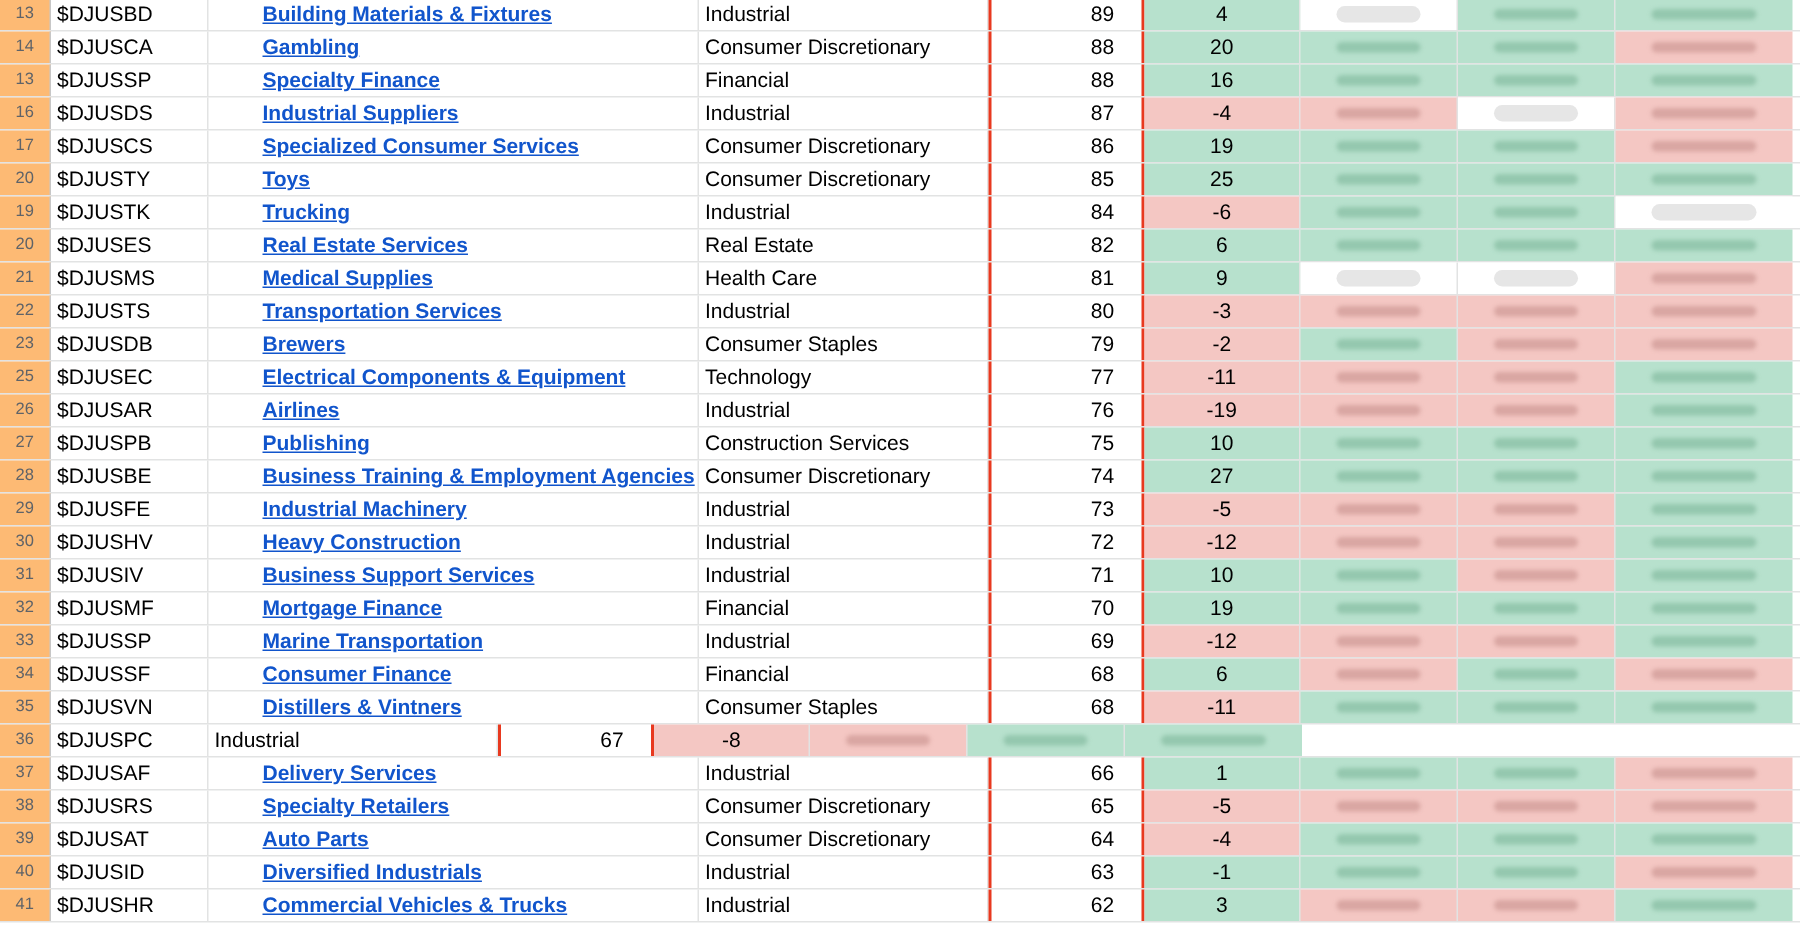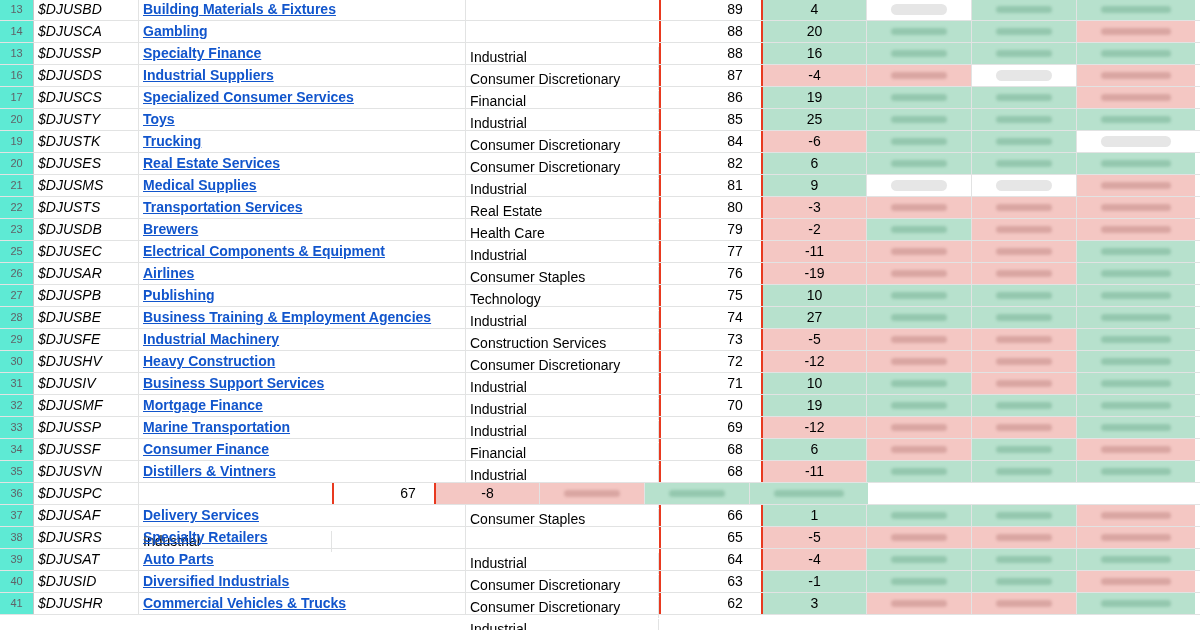--- a/index.html
+++ b/index.html
@@ -2,26 +2,26 @@
 <html><head>
 <meta charset="utf-8">
 <style>
   html, body { margin: 0; padding: 0; background: #ffffff; }
   body { width: 1200px; height: 630px; overflow: hidden; position: relative;
          font-family: "Liberation Sans", sans-serif; }
   .sheet { position: absolute; top: -1px; left: 0; width: 1200px; }
   .row { display: flex; height: 22px; box-sizing: border-box; border-bottom: 1px solid #e2e3e3; }
   .cell { box-sizing: border-box; height: 21px; line-height: 21px; font-size: 14px; color: #000;
           white-space: nowrap; overflow: hidden; border-right: 1px solid #e2e3e3; }
-  .rh { width: 34px; text-align: center; color: #5f6368; font-size: 11px; background: #5eead4;
+  .rh { width: 34px; text-align: center; color: #5f6368; font-size: 11px; background: #fdba74;
         border-right: 1px solid #c7c7c7; }
-  .c-sym { width: 105px; padding-left: 4px; font-style: italic; }
+  .c-sym { width: 105px; padding-left: 4px; }
   .c-name { width: 327px; padding-left: 4px; }
-  .c-name a { color: #1155cc; font-weight: bold; text-decoration: underline; }
-  .c-sector { width: 193px; padding-left: 4px; margin-top: 48px; }
+  .c-name a { color: #1155cc; font-weight: bold; text-decoration: underline; margin-left: 32px; }
+  .c-sector { width: 193px; padding-left: 4px; }
   .c-rank { width: 104px; text-align: center; border-left: 2px solid #e8391f; border-right: 2px solid #e8391f; padding-left: 48px; }
   .c-chg { width: 104px; text-align: center; }
   .c-blur { width: 105px; position: relative; }
   .c-blur.last { width: 118px; border-right: none; }
   .green { background: #b7e1cd; }
   .red { background: #f4c7c3; }
   .white { background: #ffffff; }
   .c-blur .bar { position: absolute; left: 24px; right: 24px; top: 7px; height: 7px; border-radius: 4px;
                  filter: blur(1.5px); }
   .green .bar { background: #94c7ae; }

